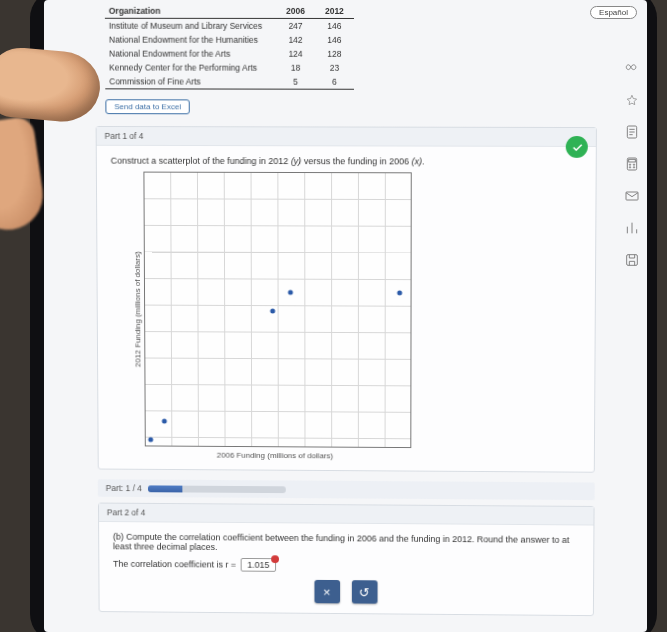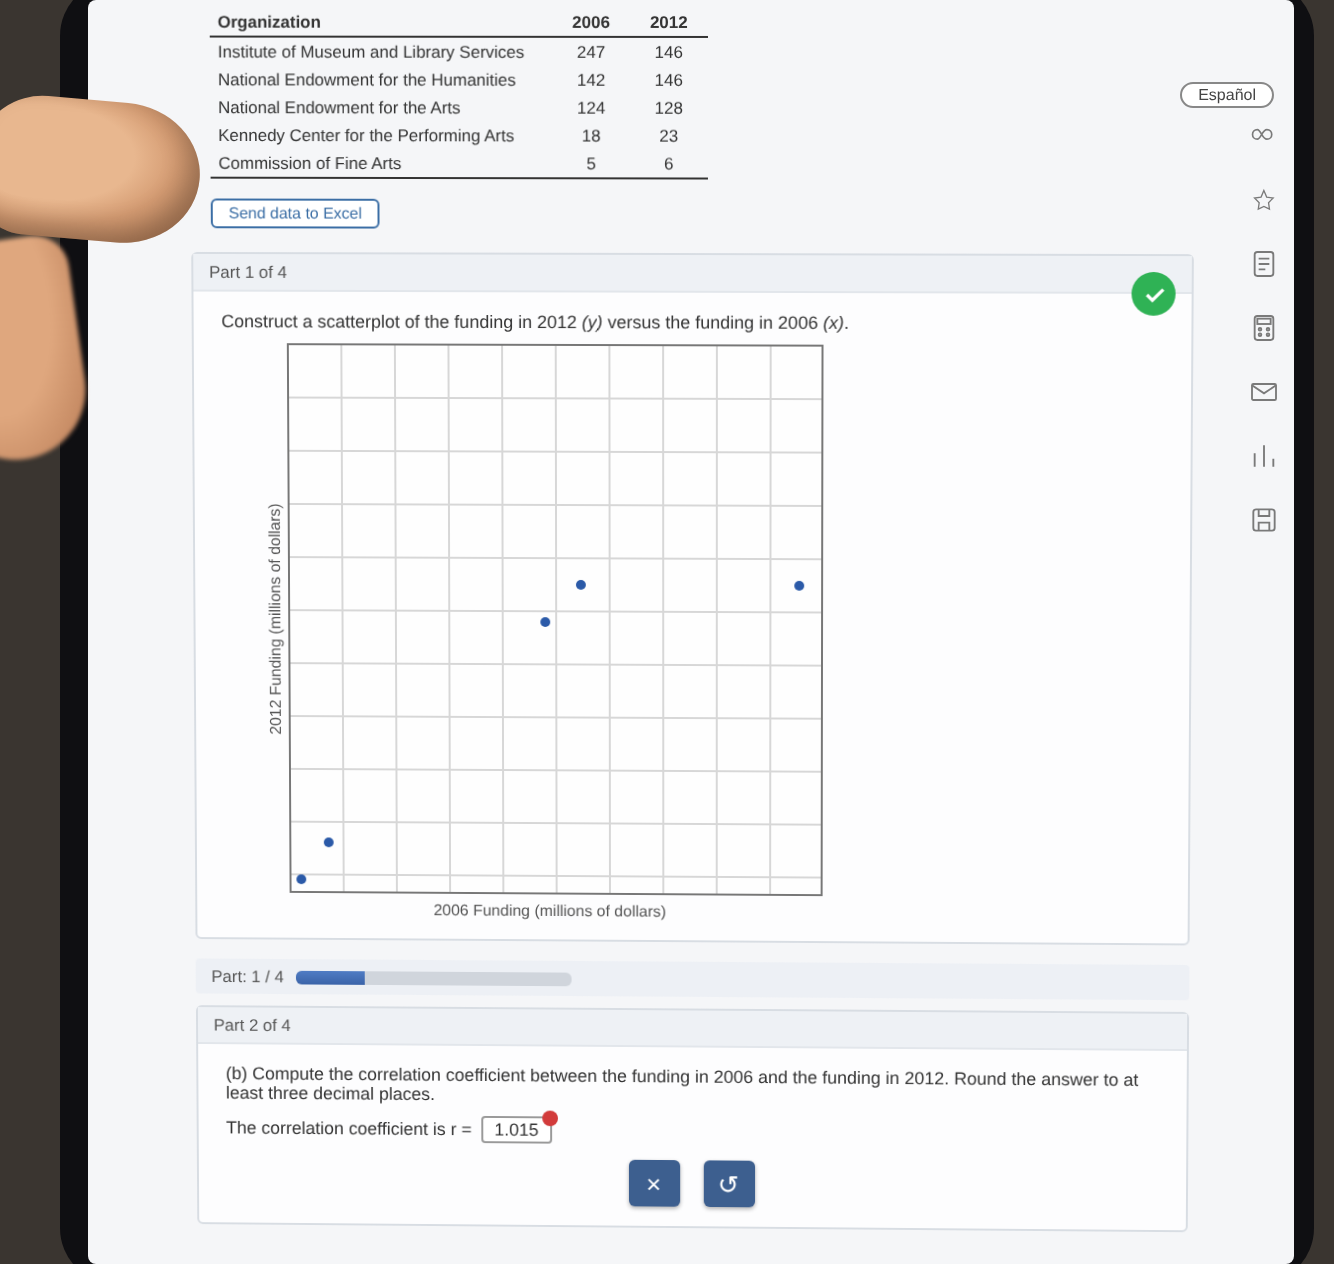--- a/index.html
+++ b/index.html
@@ -35,21 +35,20 @@
   
   .lang-btn {
     position: absolute;
     top: 6px; right: 10px;
     border: 1px solid #888;
     border-radius: 9px;
     padding: 1px 8px;
     font-size: 8px;
     background: #fff;
     color: #444;
-    margin-top: 35px;
   }
   
   .rail {
     position: absolute;
     right: 4px; top: 60px;
     width: 22px;
     display: flex;
     flex-direction: column;
     align-items: center;
     gap: 14px;

